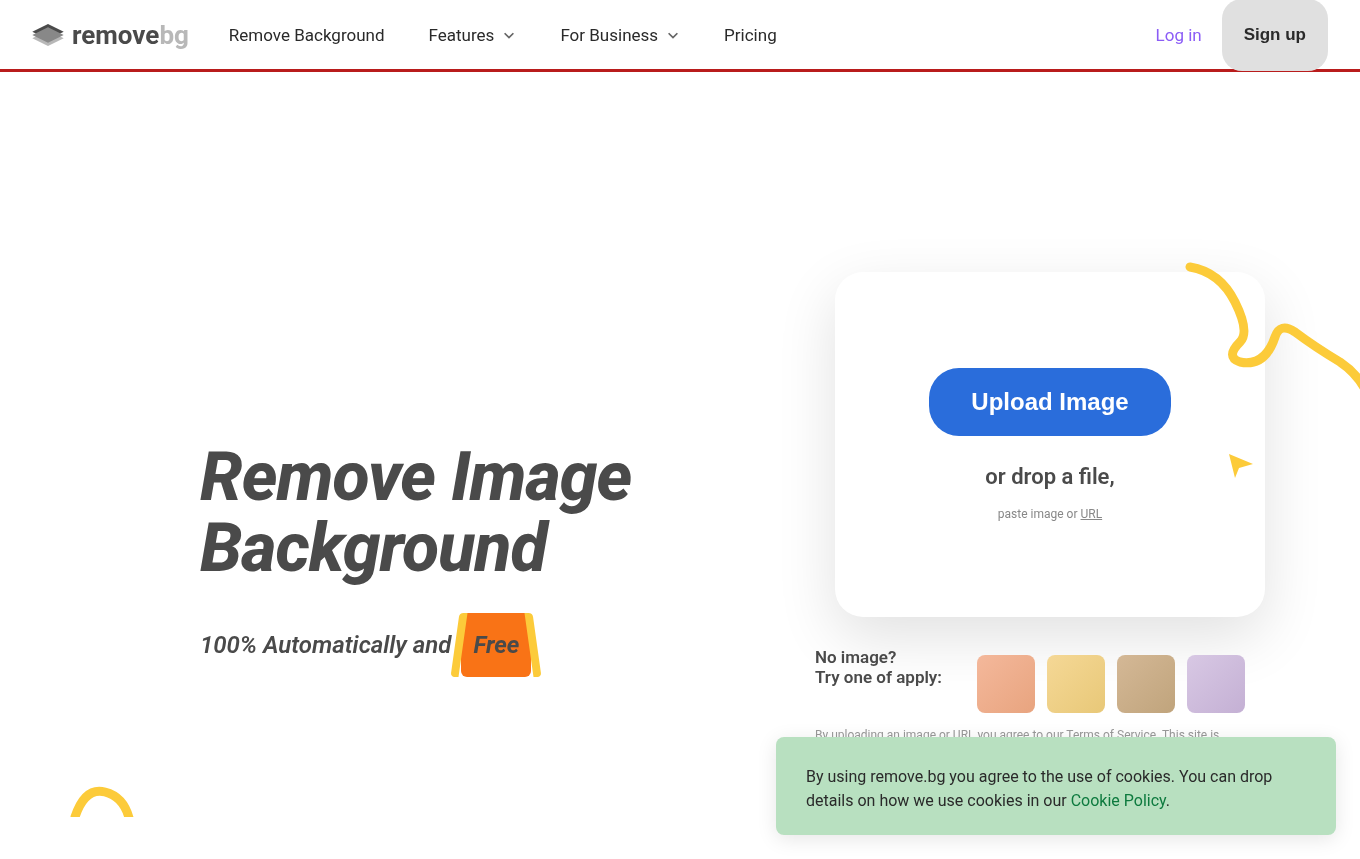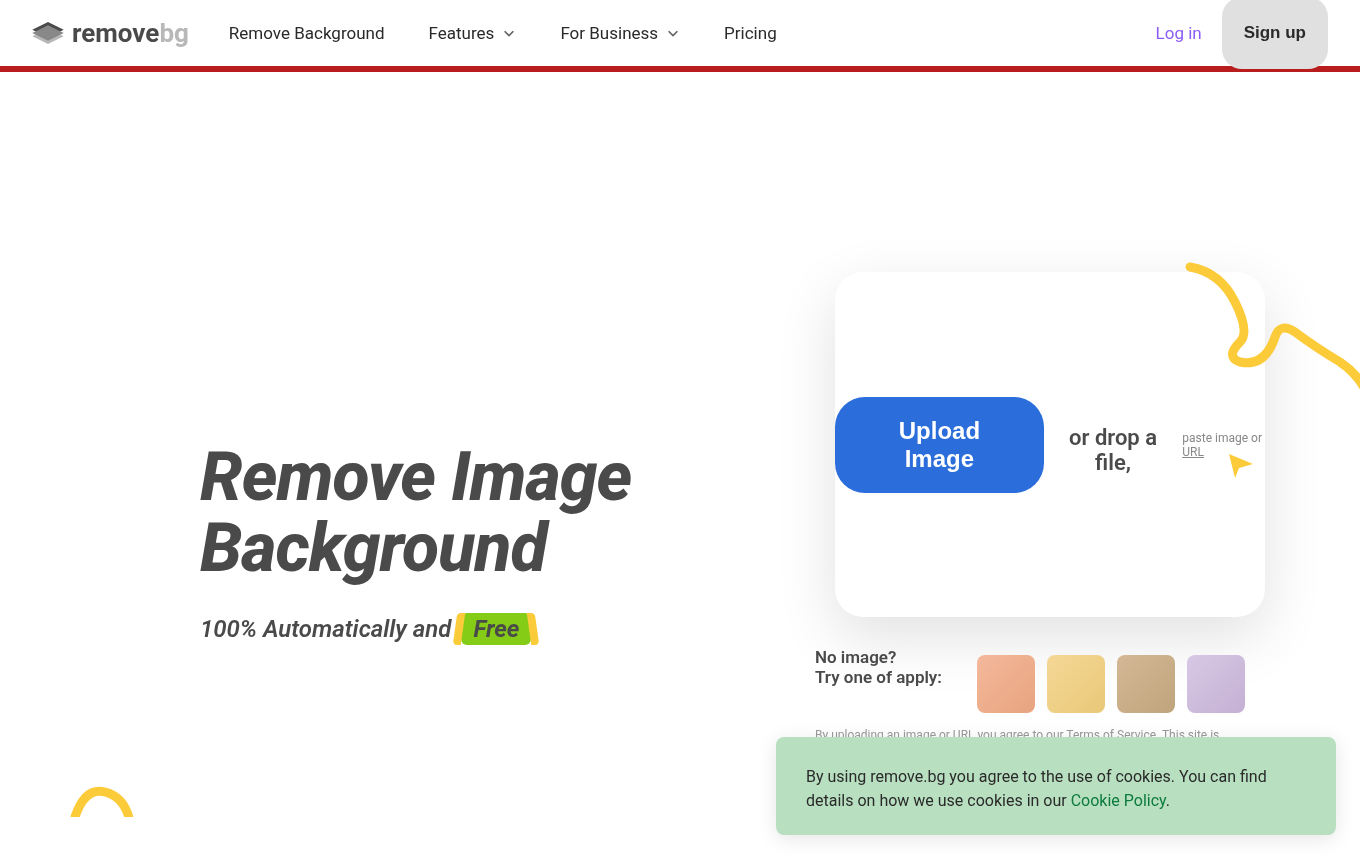--- a/index.html
+++ b/index.html
@@ -1,42 +1,42 @@
 <!DOCTYPE html>
 <html><head>
 <meta charset="utf-8">
 <style>
 * { margin: 0; padding: 0; box-sizing: border-box; }
 body { font-family: -apple-system, BlinkMacSystemFont, "Segoe UI", Roboto, sans-serif; background: #fff; color: #333; overflow-x: hidden; }
 
 
-.header { display: flex; align-items: center; padding: 0 32px; height: 72px; border-bottom: 6px solid #b91c1c; }
+.header { display: flex; align-items: center; padding: 0 32px; height: 72px; border-bottom: 3px solid #b91c1c; }
 .logo { display: flex; align-items: center; gap: 8px; margin-right: 40px; }
 .logo-icon { width: 32px; height: 22px; }
 .logo-text { font-size: 26px; font-weight: 700; color: #4a4a4a; }
 .logo-text .bg { color: #b8b8b8; }
 .nav { display: flex; gap: 44px; flex: 1; }
 .nav-item { display: flex; align-items: center; gap: 8px; font-size: 17px; color: #2a2a2a; cursor: pointer; }
 .chevron { width: 14px; height: 14px; }
 .auth { display: flex; align-items: center; gap: 20px; }
 .login { font-size: 17px; color: #8b5cf6; cursor: pointer; }
 .signup { background: #e0e0e0; border: none; border-radius: 20px; padding: 26px 22px; font-size: 17px; font-weight: 600; color: #2a2a2a; cursor: pointer; }
 
 
 .hero { display: flex; padding: 80px 0 40px 200px; position: relative; }
 .hero-left { flex: 0 0 500px; padding-top: 290px; font-style: italic; }
 .hero-title { font-size: 68px; font-weight: 800; color: #4a4a4a; line-height: 1.05; letter-spacing: -1px; }
 .hero-sub { font-size: 24px; font-weight: 600; color: #4a4a4a; margin-top: 28px; display: flex; align-items: center; gap: 10px; }
-.free-badge { background: #84cc16; padding: 2px 12px; border-radius: 6px; font-weight: 700; position: relative; }
+.free-badge { background: #f97316; padding: 18px 12px; border-radius: 6px; font-weight: 700; position: relative; }
 .free-badge::before, .free-badge::after { content: ''; position: absolute; width: 8px; height: 100%; background: #fccb3a; top: 0; }
 .free-badge::before { left: -6px; border-radius: 4px 0 0 4px; transform: skewX(-8deg); }
 .free-badge::after { right: -6px; border-radius: 0 4px 4px 0; transform: skewX(8deg); }
 
 .hero-right { flex: 1; display: flex; flex-direction: column; align-items: center; padding-top: 120px; }
-.upload-card { background: #fff; border-radius: 28px; box-shadow: 0 20px 60px rgba(0,0,0,0.12); width: 430px; height: 345px; display: flex; flex-direction: row; align-items: center; justify-content: center; gap: 18px; margin-left: 40px; }
+.upload-card { background: #fff; border-radius: 28px; box-shadow: 0 20px 60px rgba(0,0,0,0.12); width: 430px; height: 345px; display: flex; flex-direction: column; align-items: center; justify-content: center; gap: 18px; margin-left: 40px; }
 .upload-btn { background: #2a6ddb; color: #fff; border: none; font-size: 24px; font-weight: 600; padding: 20px 42px; border-radius: 30px; cursor: pointer; }
 .drop-text { font-size: 22px; font-weight: 600; color: #4a4a4a; margin-top: 10px; text-align: center; }
 .paste-text { font-size: 12px; color: #888; }
 .paste-text .url { text-decoration: underline; cursor: pointer; }
 
 .below-card { width: 430px; margin-top: 30px; }
 .no-image { font-size: 17px; font-weight: 600; color: #4a4a4a; }
 .try-text { font-size: 17px; font-weight: 600; color: #4a4a4a; }
 .thumbs { display: flex; gap: 12px; margin-top: 8px; }
 .thumb { width: 58px; height: 58px; border-radius: 8px; background: #ddd; }
@@ -137,15 +137,15 @@
           <div class="thumb t4"></div>
         </div>
       </div>
       <div class="tos">By uploading an image or URL you agree to our Terms of Service. This site is protected by reCAPTCHA and the Google Privacy Policy and Terms of Service apply. remove.bg</div>
     </div>
   </div>
 </section>
 
 <div class="cookie">
   <div class="cookie-text">
-    <span>By using remove.bg you agree to the use of cookies. You can find details on how we use cookies in our </span><span class="cookie-link">Cookie Policy</span><span>.</span>
+    <span>By using remove.bg you agree to the use of cookies. You can drop details on how we use cookies in our </span><span class="cookie-link">Cookie Policy</span><span>.</span>
   </div>
 </div>
 
 </body></html>

